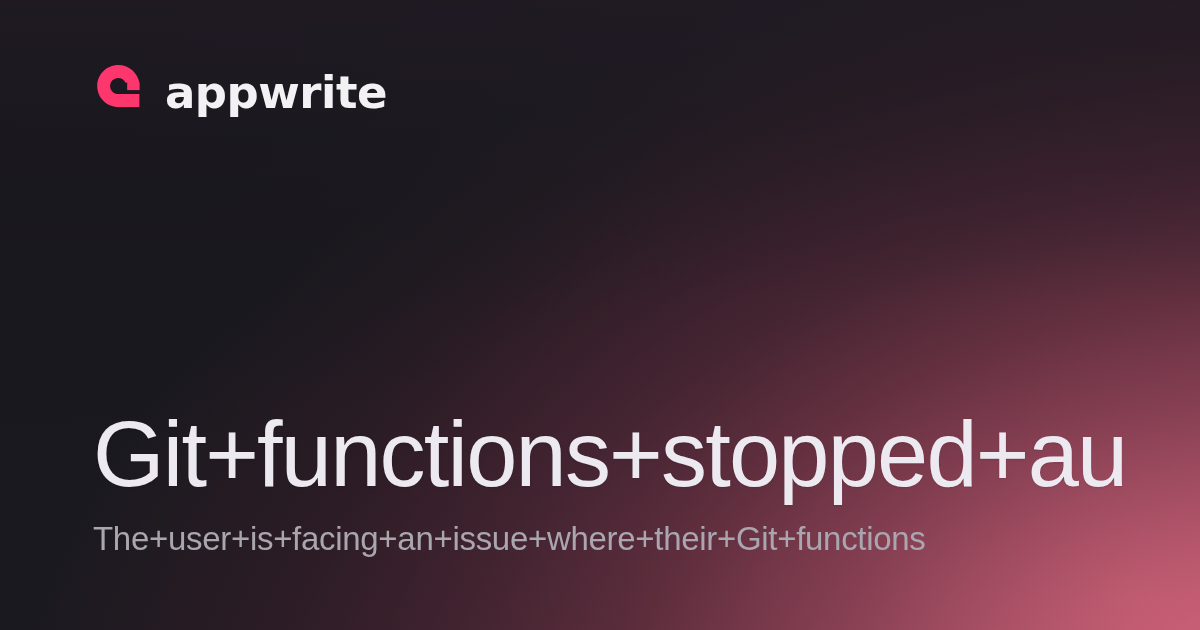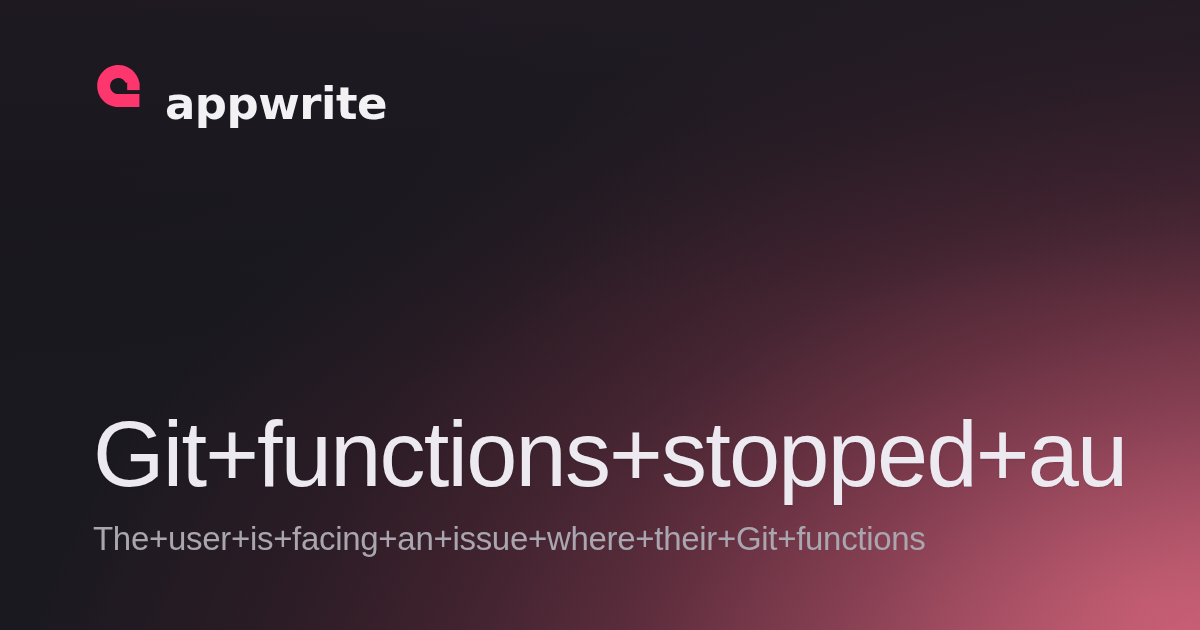--- a/index.html
+++ b/index.html
@@ -122,21 +122,21 @@
   .brand-word {
     font-family: "DejaVu Sans", sans-serif;
     font-size: 45px;
     line-height: 1;
     font-weight: 600;
     letter-spacing: -0.5px;
     color: #f2f2f5;
     white-space: nowrap;
     display: block;
     position: relative;
-    top: 17px;
+    top: 6px;
   }
 
   
   .headline-block {
     position: absolute;
     left: 93px;
     top: 404px;
     right: 0;
     width: 1200px;
   }

